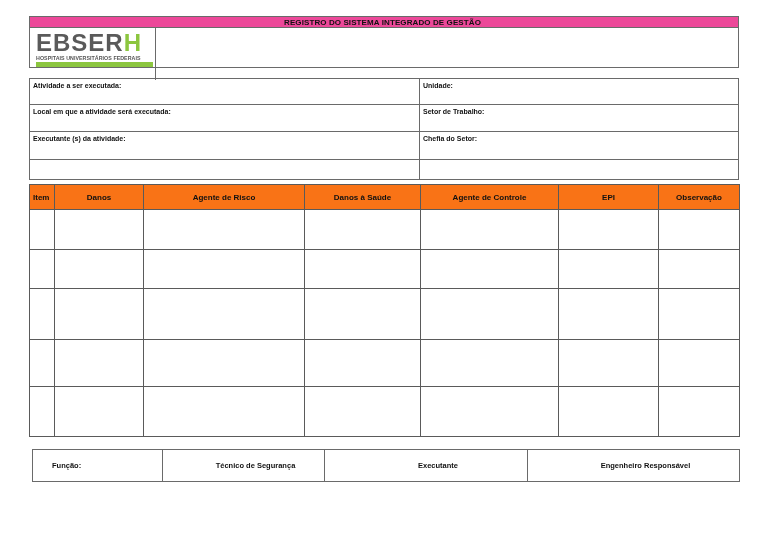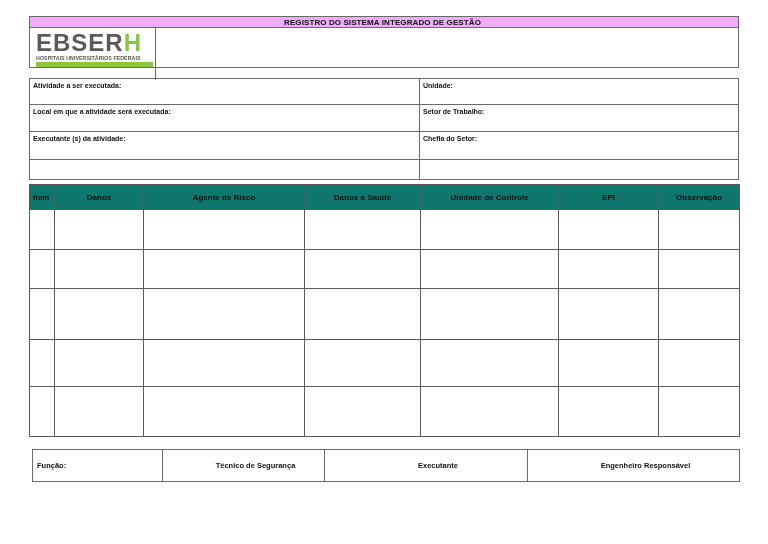--- a/index.html
+++ b/index.html
@@ -2,48 +2,48 @@
 <html><head>
   <meta charset="utf-8">
   <style>
     * { box-sizing: border-box; margin: 0; padding: 0; }
     html, body { width: 768px; height: 544px; background: #ffffff; overflow: hidden; }
     body { position: relative; font-family: "Liberation Sans", sans-serif; color: #111; }
     .abs { position: absolute; }
 
     
     #hdr { left: 29px; top: 16px; width: 710px; height: 52px; border: 1px solid #6a6a6a; }
-    #hdr-band { left: 0; top: 0; width: 708px; height: 11px; background: #f0abfc; border-bottom: 1px solid #6a6a6a; }
+    #hdr-band { left: 0; top: 0; width: 708px; height: 11px; background: #ec4899; border-bottom: 1px solid #6a6a6a; }
     #hdr-band span { position: absolute; left: 254px; top: 0px; font-size: 8px; font-weight: bold; letter-spacing: 0.1px; line-height: 11px; }
     #logo-cell { left: 0; top: 11px; width: 126px; height: 52px; border-right: 1px solid #6a6a6a; }
     #logo-word { left: 6px; top: 2px; font-size: 24px; font-weight: 900; letter-spacing: 1px; color: #5a5a5a; line-height: 26px; font-family: "Liberation Sans", sans-serif; }
     #logo-word .h { color: #8cc63f; }
     #logo-sub { left: 6px; top: 27px; font-size: 5.3px; font-weight: bold; color: #555; letter-spacing: 0.05px; white-space: nowrap; }
     #logo-bar { left: 6px; top: 34px; width: 117px; height: 5px; background: #8cc63f; }
     #hdr-title { left: 262px; top: 21px; font-size: 15px; font-weight: bold; white-space: nowrap; }
 
     
     #info { left: 29px; top: 78px; width: 710px; height: 102px; border: 1px solid #6a6a6a; }
     .info-row { position: absolute; left: 0; width: 708px; border-bottom: 1px solid #6a6a6a; }
     .info-left, .info-right { position: absolute; top: 0; height: 100%; }
     .info-left { left: 0; width: 390px; border-right: 1px solid #6a6a6a; }
     .info-right { left: 390px; width: 318px; }
     .lbl { position: absolute; left: 3px; top: 3px; font-size: 7px; font-weight: bold; white-space: nowrap; }
 
     
     #risk { left: 29px; top: 184px; width: 710px; height: 253px; border: 1px solid #6a6a6a; border-collapse: collapse; table-layout: fixed; }
     #risk th, #risk td { border: 1px solid #5a5a5a; }
-    #risk th { background: #0f766e; font-size: 8px; font-weight: bold; height: 25px; text-align: center; }
+    #risk th { background: #f97316; font-size: 8px; font-weight: bold; height: 25px; text-align: center; }
     #risk th.left { text-align: left; padding-left: 3px; }
 
     
     #sig { left: 32px; top: 449px; width: 707px; height: 33px; border-collapse: collapse; table-layout: fixed; }
     #sig td { border: 1px solid #6a6a6a; font-size: 7.5px; font-weight: bold; height: 16px; white-space: nowrap; padding-left: 24px; }
     #sig td.c { text-align: center; }
-    #sig td.l { padding-left: 4px; }
+    #sig td.l { padding-left: 19px; }
   </style>
 </head>
 <body>
 
 <div id="hdr" class="abs">
   <div id="hdr-band" class="abs">
     <span>REGISTRO  DO  SISTEMA  INTEGRADO  DE  GESTÃO</span>
   </div>
   <div id="logo-cell" class="abs">
     <div id="logo-word" class="abs"><span>EBSER</span><span class="h">H</span></div>
@@ -92,21 +92,21 @@
       <col style="width:138px">
       <col style="width:100px">
       <col style="width:81px">
   </colgroup>
   <thead>
     <tr>
       <th class="left">Item</th>
       <th>Danos</th>
       <th>Agente de Risco</th>
       <th>Danos à Saúde</th>
-      <th>Unidade de Controle</th>
+      <th>Agente de Controle</th>
       <th>EPI</th>
       <th>Observação</th>
     </tr>
   </thead>
   <tbody>
     <tr style="height:40px">
       <td></td>
       <td></td>
       <td></td>
       <td></td>

